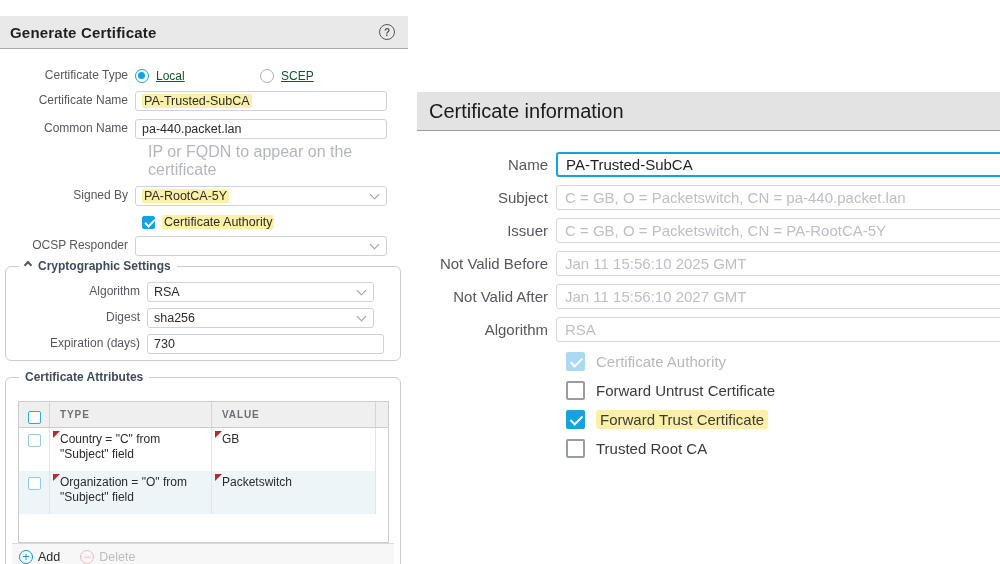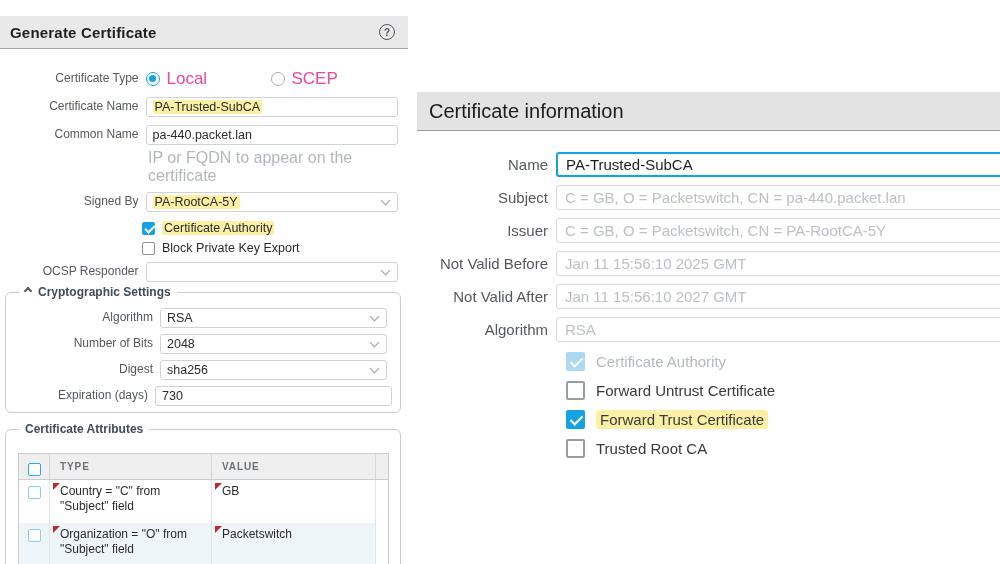--- a/index.html
+++ b/index.html
@@ -7,36 +7,36 @@
   body { font-family:"Liberation Sans", sans-serif; }
   .stage { position:relative; width:1000px; height:564px; background:#fff; overflow:hidden; }
 
   
   .panel-left { position:absolute; left:0; top:0; width:408px; height:564px; background:#fff;margin-top:16px; }
   .gc-header { height:33px; background:#e9e9e9; border-bottom:1px solid #a9a9a9; display:flex; align-items:center; padding:0 13px 0 10px; }
   .gc-title { font-size:15px; font-weight:700; color:#1f1f1f; letter-spacing:.2px; }
   .circle-icon { margin-left:auto; width:16px; height:16px; border:1.5px solid #54575e; border-radius:50%; display:flex; align-items:center; justify-content:center; font-size:10px; font-weight:700; color:#54575e; cursor:pointer; }
 
   .gc-body { padding-top:20px; }
-  .frow { display:flex; align-items:center; margin:0 0 8px 0;justify-content:center; }
+  .frow { display:flex; align-items:center; margin:0 0 8px 0; }
   .flabel { width:135px; flex:none; text-align:right; padding-right:7px; font-size:12px; color:#54575e; line-height:1.1; }
   .fctrl { width:252px; }
   .tinput { height:20px; border:1px solid #cfd3d6; border-radius:3px; background:#fff; display:flex; align-items:center; padding:0 6px; font-size:12.5px; color:#2b2b2b; white-space:nowrap; }
   .select { justify-content:space-between;gap:44px; }
   .hl { background:#fbf0a6; padding:0 2px; border-radius:2px; }
 
   .chev-down { width:7px; height:7px; border-right:1.6px solid #9aa0a6; border-bottom:1.6px solid #9aa0a6; transform:rotate(45deg); margin:-3px 2px 0 0; flex:none; }
   .chev-up { width:6px; height:6px; border-right:2px solid #54575e; border-bottom:2px solid #54575e; transform:rotate(-135deg); margin-top:3px; flex:none; cursor:pointer; }
 
   .radio-group { display:flex; align-items:center; gap:0; }
   .radio-item { display:flex; align-items:center; gap:7px; width:125px; cursor:pointer; }
   .radio { width:14px; height:14px; border-radius:50%; border:1.5px solid #a9aeb3; background:#fff; position:relative; flex:none; }
   .radio.sel { border-color:#14a2e1; }
   .radio.sel::after { content:""; position:absolute; left:2px; top:2px; width:7px; height:7px; border-radius:50%; background:#14a2e1; }
-  .radio-label { font-size:17px; color:#ec4899; }
+  .radio-label { font-size:12px; color:#14532d;text-decoration:underline; }
 
   .cb-row { display:flex; align-items:center; gap:7px; margin:0 0 6px 142px; cursor:pointer; }
   .cb { width:13px; height:13px; border:1.5px solid #8d9297; border-radius:2px; background:#fff; position:relative; flex:none; }
   .cb.checked { background:#14a2e1; border-color:#14a2e1; }
   .cb.checked::after { content:""; position:absolute; left:3.5px; top:0.5px; width:4px; height:8px; border:solid #fff; border-width:0 2px 2px 0; transform:rotate(45deg); }
   .cb-label { font-size:12.5px; color:#2b2b2b; }
 
   .hint { margin:-6px 0 7px 148px; font-size:16px; color:#b3b7bd; }
 
   .gbox { position:relative; margin:16px 7px 0 5px; border:1px solid #c9ccd0; border-radius:6px; padding:15px 0 6px 0; }
@@ -142,49 +142,38 @@
           <span class="hl">PA-RootCA-5Y</span>
           <span class="chev-down"></span>
         </div>
       </div>
 
       <div class="cb-row" style="margin-top:9px">
         <span class="cb checked"></span>
         <span class="cb-label hl">Certificate Authority</span>
       </div>
 
-      <div class="cb-row">
-        <span class="cb"></span>
-        <span class="cb-label">Block Private Key Export</span>
-      </div>
 
       <div class="frow" style="margin-top:7px">
         <span class="flabel">OCSP Responder</span>
         <div class="fctrl tinput select">
           <span></span>
           <span class="chev-down"></span>
         </div>
       </div>
 
       <div class="gbox first">
         <div class="gbox-legend">
           <span class="chev-up"></span>
           <span class="gbox-title">Cryptographic Settings</span>
         </div>
         <div class="frow">
           <span class="flabel">Algorithm</span>
           <div class="fctrl tinput select">
             <span>RSA</span>
-            <span class="chev-down"></span>
-          </div>
-        </div>
-        <div class="frow">
-          <span class="flabel">Number of Bits</span>
-          <div class="fctrl tinput select">
-            <span>2048</span>
             <span class="chev-down"></span>
           </div>
         </div>
         <div class="frow">
           <span class="flabel">Digest</span>
           <div class="fctrl tinput select">
             <span>sha256</span>
             <span class="chev-down"></span>
           </div>
         </div>

